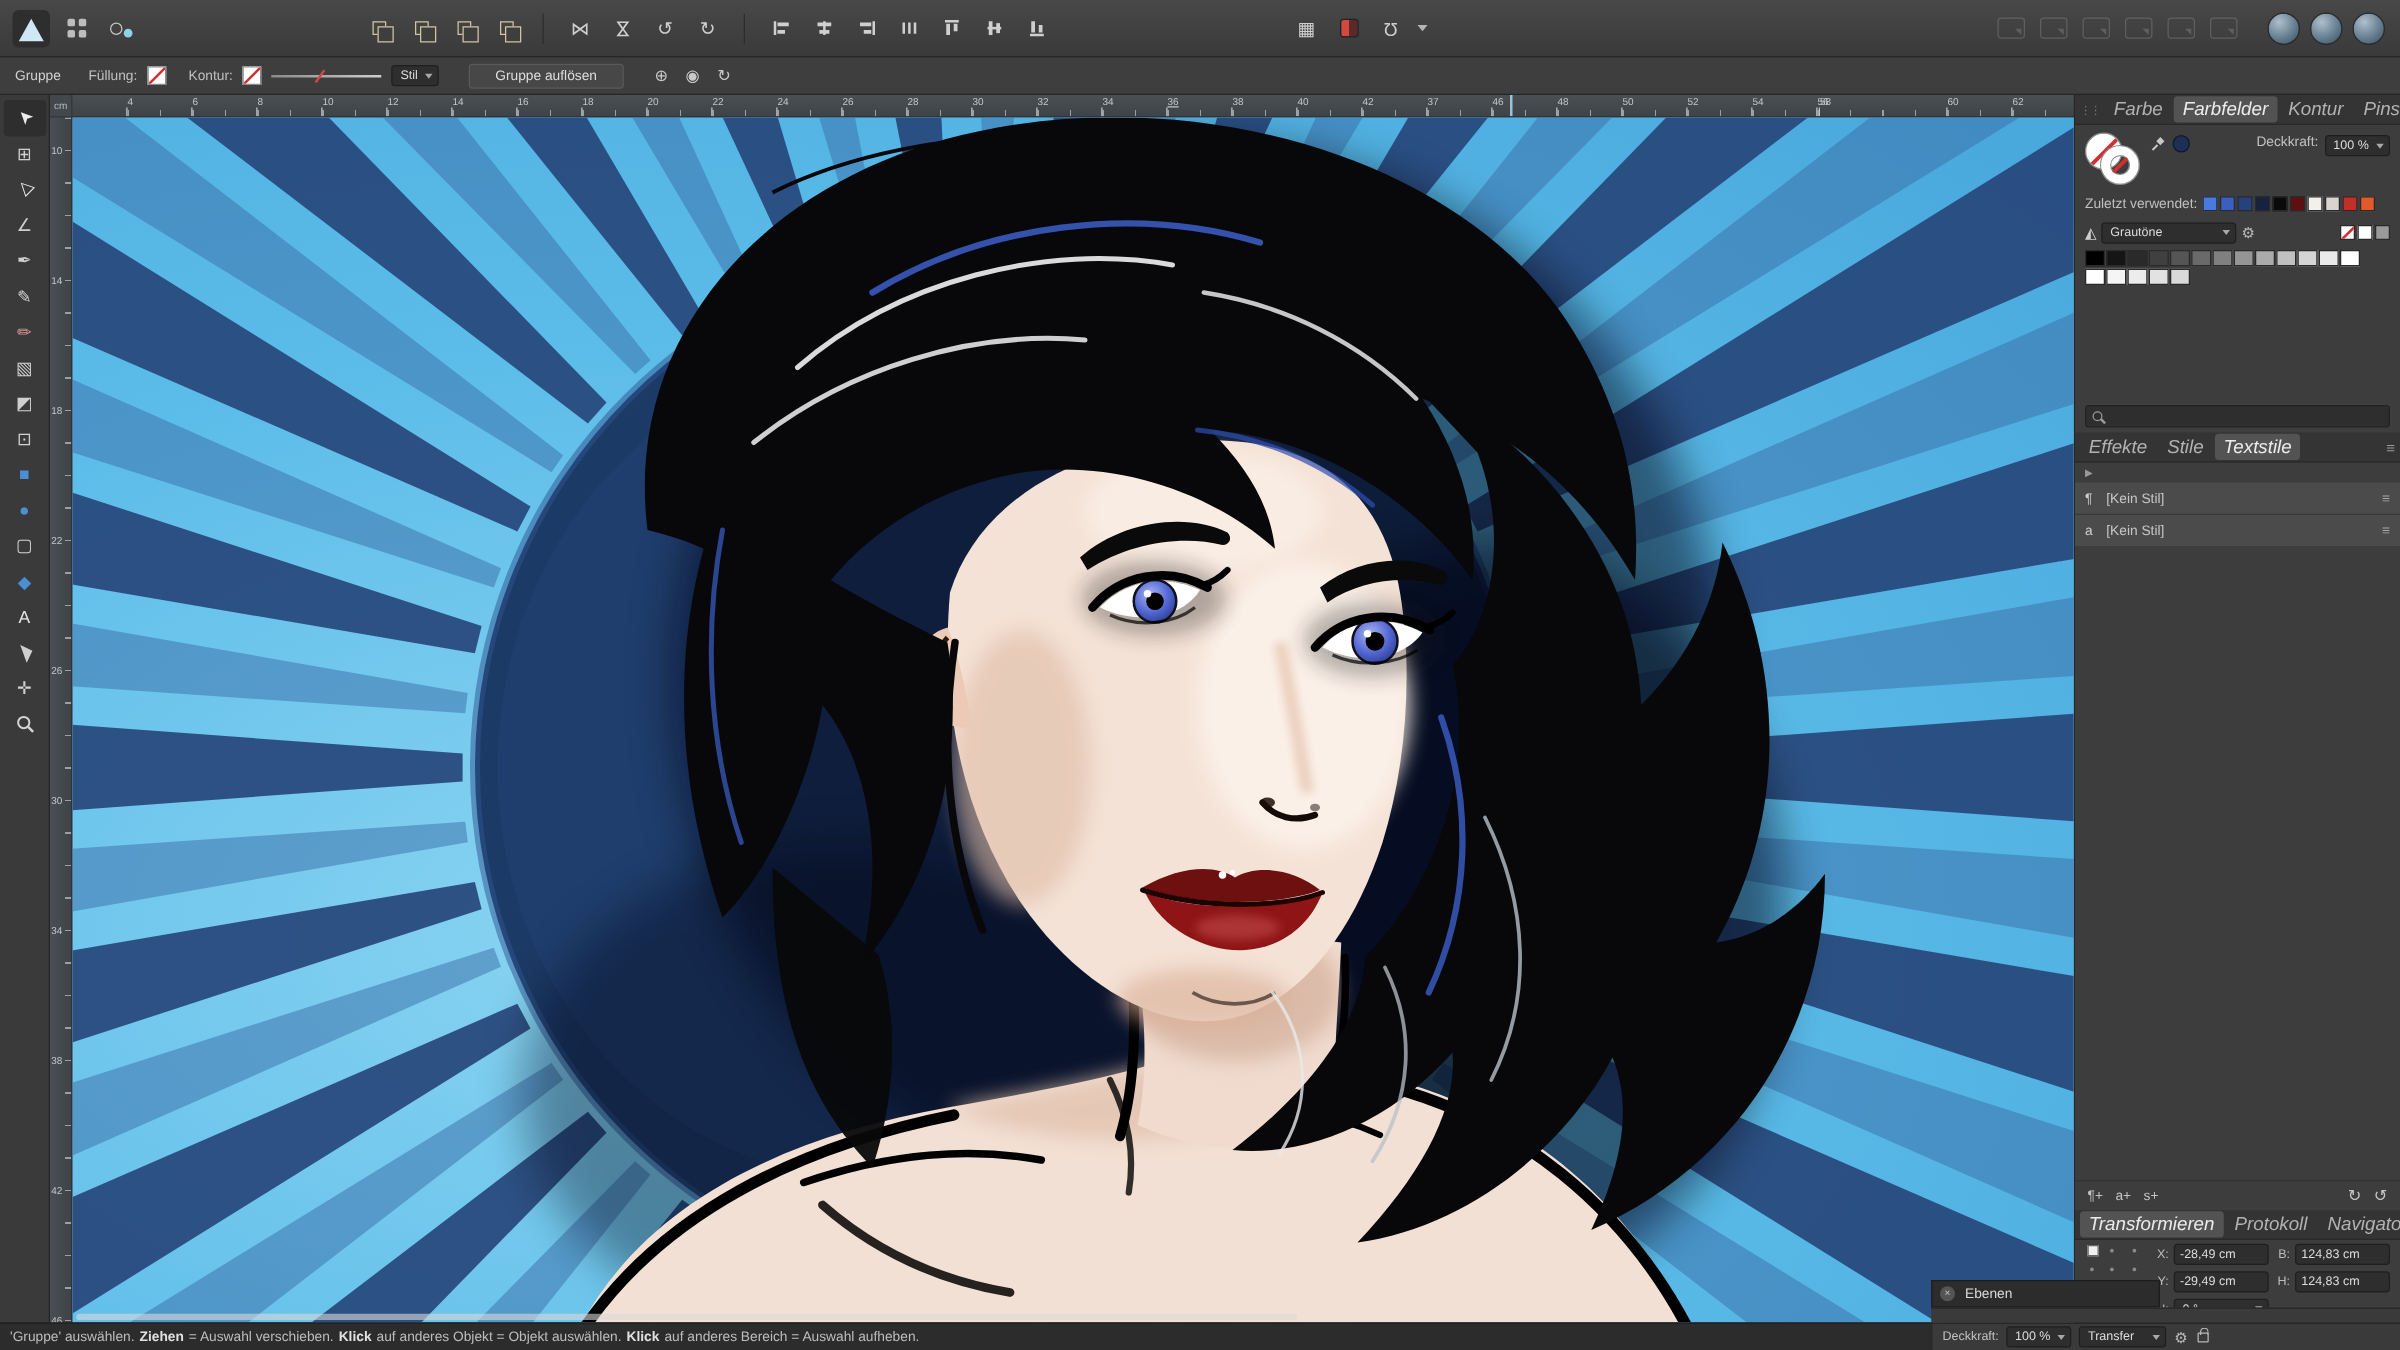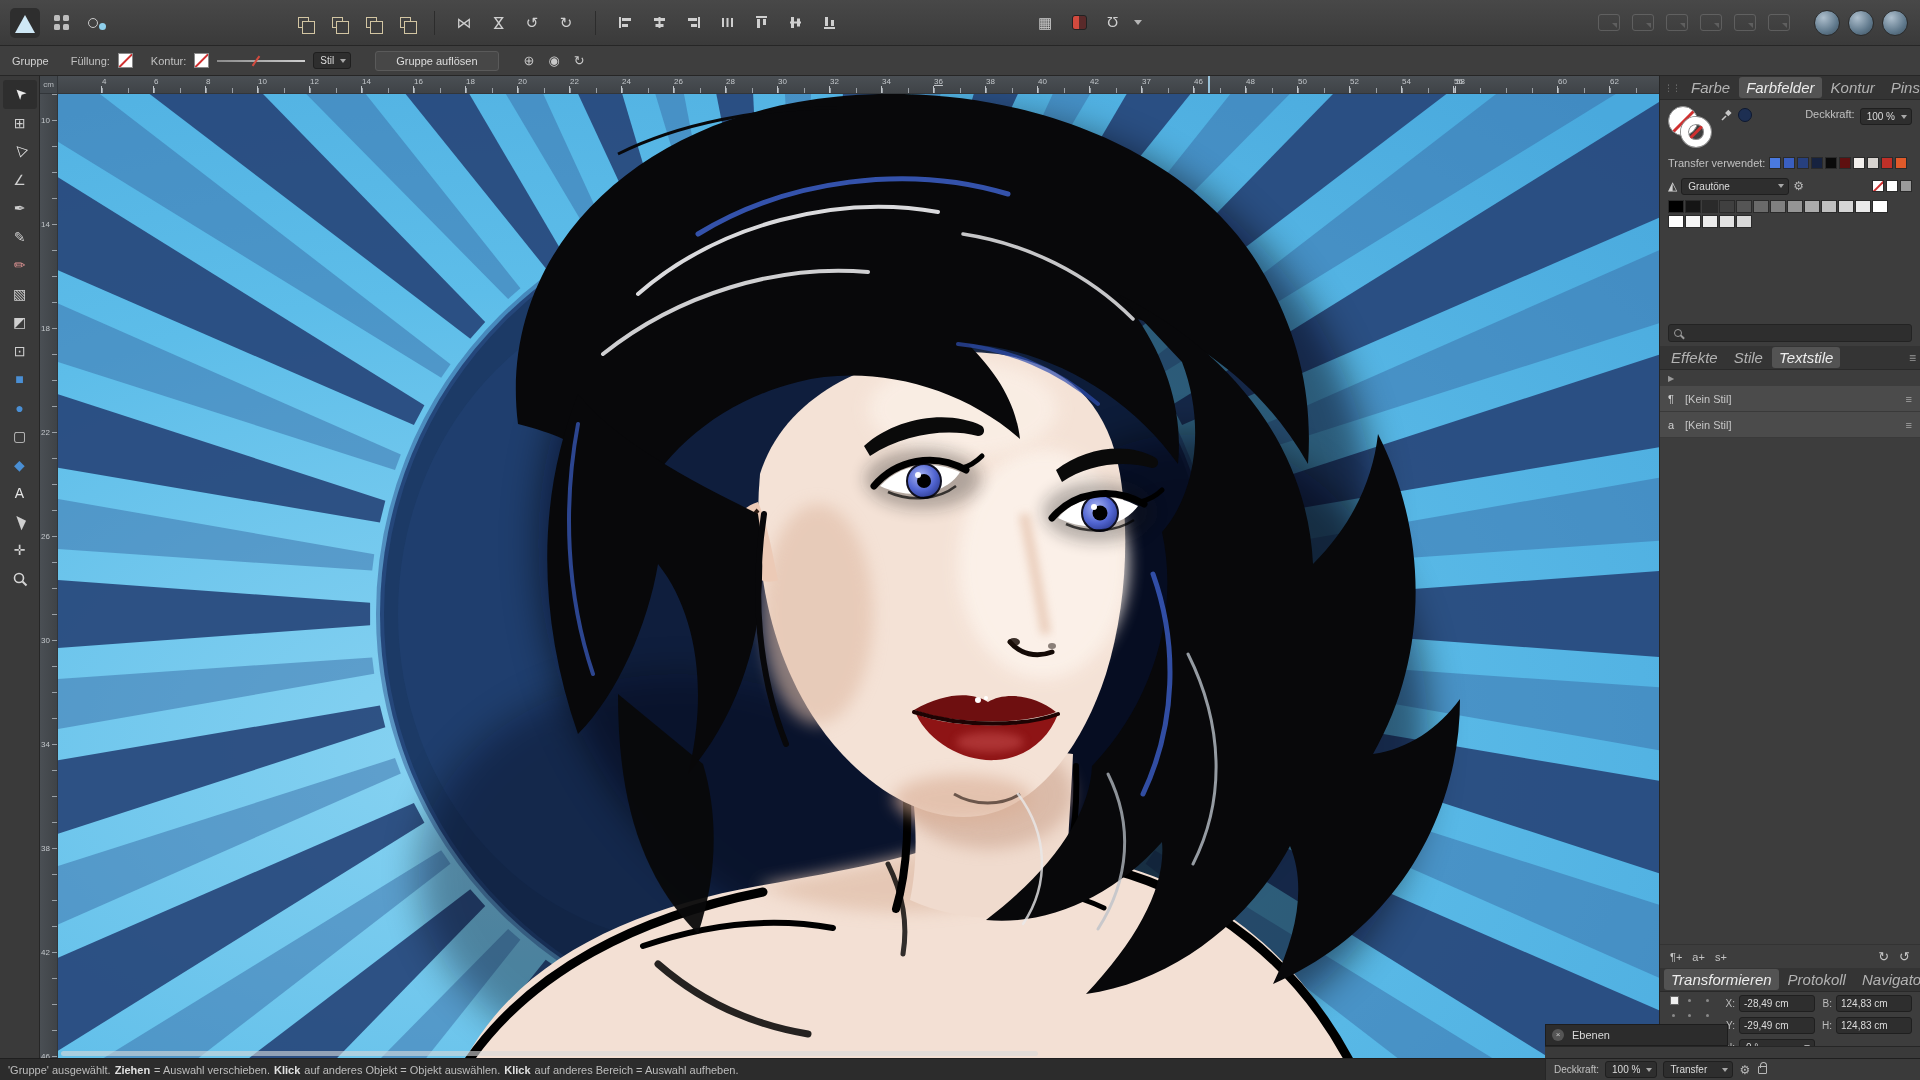--- a/index.html
+++ b/index.html
@@ -611,21 +611,21 @@
           <rect x="6" y="2.6" width="4.6" height="4.6" transform="rotate(45 8.3 4.9)" fill="#c8c8c8"></rect>
         </svg>
         <div class="dotswatch"></div>
         <div class="deckrow">
           <span class="label">Deckkraft:</span>
           <span class="dd">100 %</span>
         </div>
       </div>
 
       <div class="recentrow">
-        <span class="label">Transfer verwendet:</span>
+        <span class="label">Zuletzt verwendet:</span>
         <span id="recentSw" style="display:flex;gap:2px">
             <span class="msw" style="background: rgb(74, 122, 224);"></span>
             <span class="msw" style="background: rgb(58, 95, 192);"></span>
             <span class="msw" style="background: rgb(39, 64, 126);"></span>
             <span class="msw" style="background: rgb(22, 34, 63);"></span>
             <span class="msw" style="background: rgb(10, 10, 10);"></span>
             <span class="msw" style="background: rgb(94, 16, 16);"></span>
             <span class="msw" style="background: rgb(242, 239, 236);"></span>
             <span class="msw" style="background: rgb(216, 212, 208);"></span>
             <span class="msw" style="background: rgb(192, 48, 40);"></span>
@@ -748,21 +748,21 @@
         <div class="trow indent">
           <span class="tlabel">N:</span>
           <span class="dd" style="width:76px">0 °</span>
         </div>
         <div class="shearclip"></div>
       </div>
     </div>
   </div>
 
   <div class="statusbar">
-    <span>'Gruppe' ausgewählt.</span>
+    <span>'Gruppe' auswählen.</span>
     <span class="b">Ziehen</span>
       <span>= Auswahl verschieben.</span>
     <span class="b">Klick</span>
       <span>auf anderes Objekt = Objekt auswählen.</span>
     <span class="b">Klick</span>
       <span>auf anderes Bereich = Auswahl aufheben.</span>
 
     <div class="layerscontrols">
       <span class="label">Deckkraft:</span>
       <span class="dd">100 %</span>

